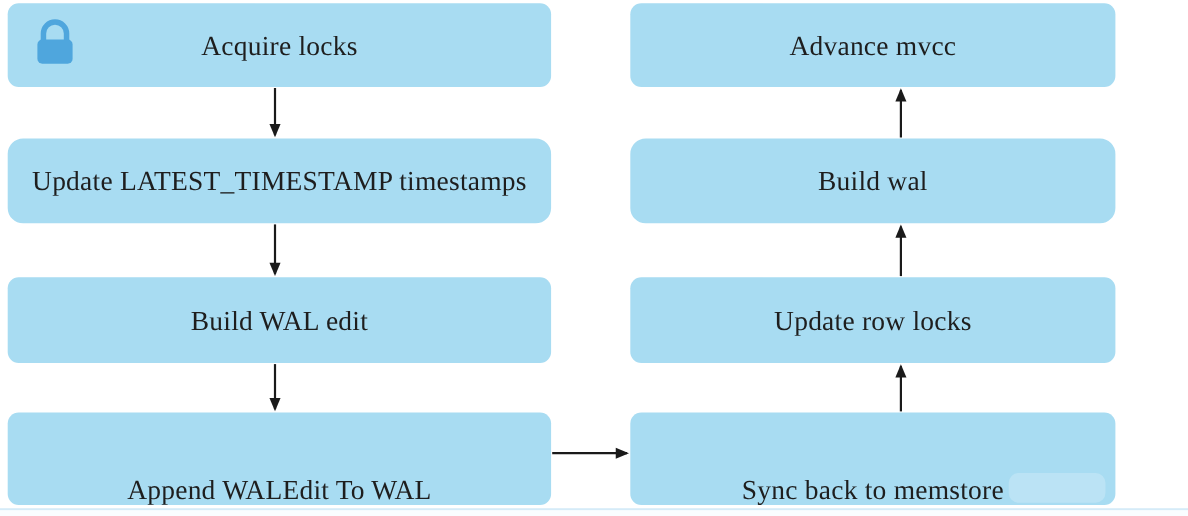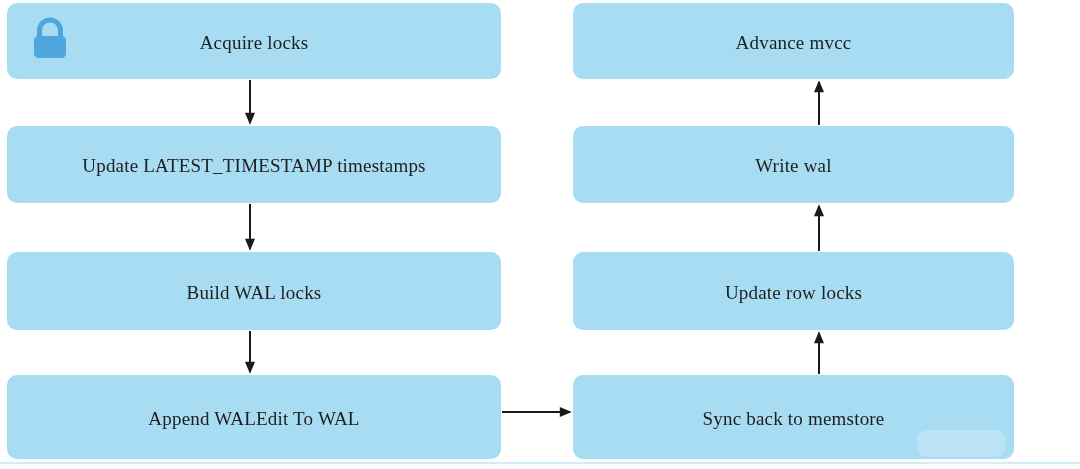--- a/index.html
+++ b/index.html
@@ -18,32 +18,32 @@
   .node {
     position: absolute;
     background: var(--node-fill, #a8dcf2);
     border-radius: 10px;
     display: flex;
     align-items: center;
     justify-content: center;
   }
   .node .label {
     color: var(--node-text, #1e1e1e);
-    font-size: 19px;
+    font-size: 25px;
     letter-spacing: 0.2px;
     white-space: nowrap;
     line-height: 1;
     padding-top: 2px;
   }
   .col-left  { left: 7px;   width: 494px; }
   .col-right { left: 573px; width: 441px; }
   .row1 { top: 3px;   height: 76px; }
-  .row2 { top: 126px; height: 77px; }
+  .row2 { top: 126px; height: 77px; border-radius: 14px; }
   .row3 { top: 252px; height: 78px; }
-  .row4 { top: 375px; height: 84px; }
+  .row4 { top: 375px; height: 84px; align-items: flex-end; }
 
   .lock-wrap {
     position: absolute;
     left: 24px;
     top: 13px;
     width: 38px;
     height: 44px;
   }
   .lock-wrap svg { display: block; width: 100%; height: 100%; }
   .lock-shackle { stroke: var(--lock-icon, #4fa6dd); }
@@ -98,33 +98,33 @@
       </svg>
     </span>
     <span class="label">Acquire locks</span>
   </div>
 
   <div class="node col-left row2">
     <span class="label">Update LATEST_TIMESTAMP timestamps</span>
   </div>
 
   <div class="node col-left row3">
-    <span class="label">Build WAL locks</span>
+    <span class="label">Build WAL edit</span>
   </div>
 
   <div class="node col-left row4">
     <span class="label">Append WALEdit To WAL</span>
   </div>
 
   <div class="node col-right row1">
     <span class="label">Advance mvcc</span>
   </div>
 
   <div class="node col-right row2">
-    <span class="label">Write wal</span>
+    <span class="label">Build wal</span>
   </div>
 
   <div class="node col-right row3">
     <span class="label">Update row locks</span>
   </div>
 
   <div class="node col-right row4">
     <span class="corner-highlight"></span>
     <span class="label">Sync back to memstore</span>
   </div>

